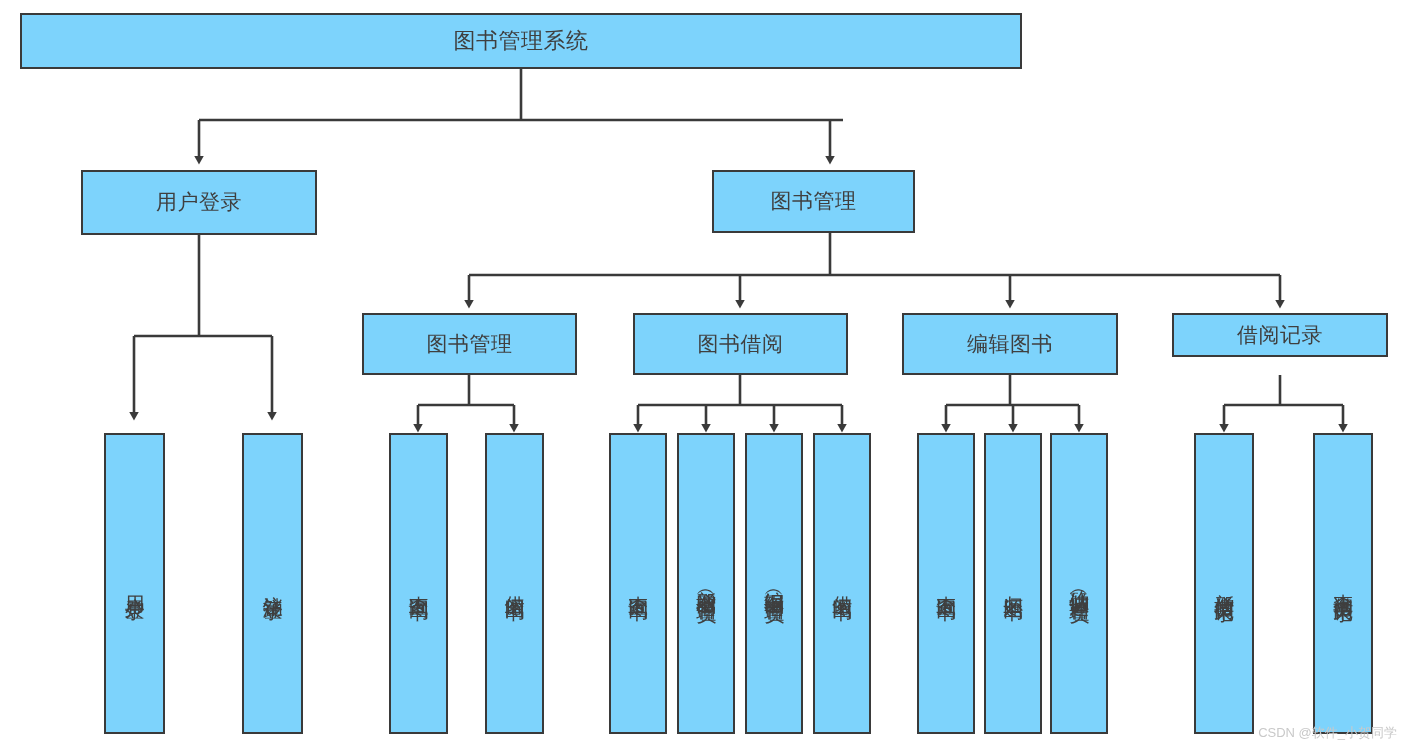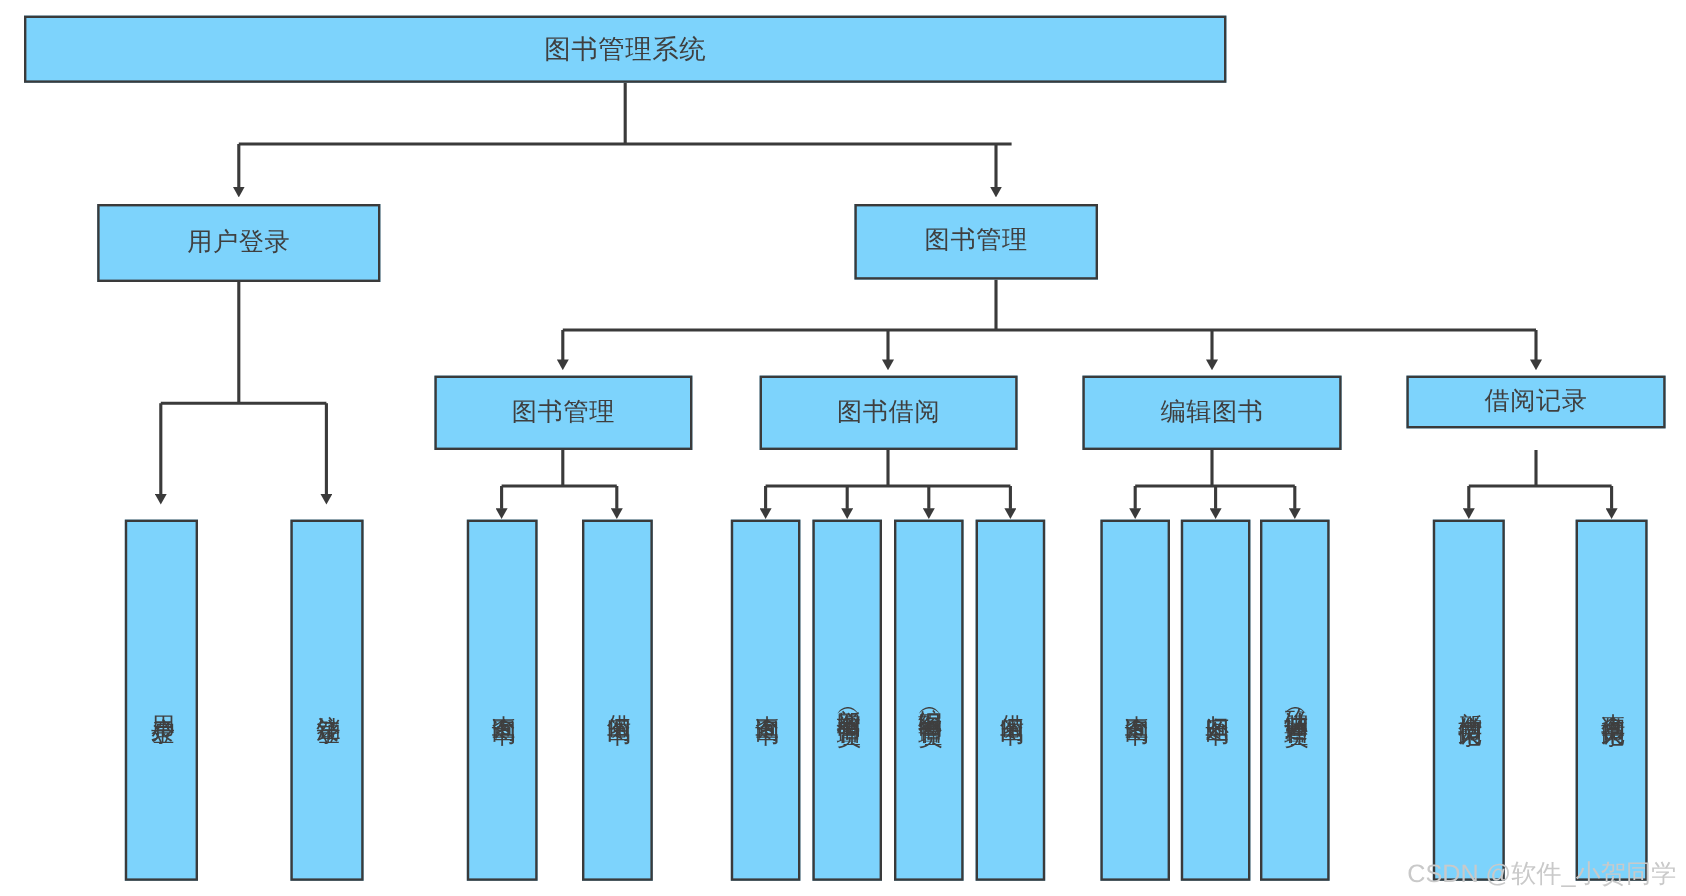--- a/index.html
+++ b/index.html
@@ -47,21 +47,21 @@
     text-orientation: upright;
     letter-spacing: 2px;
     font-size: 20px;
   }
   .node-box.root .node-label { font-size: 22px; }
   .watermark {
     position: absolute;
     right: 8px;
     bottom: 5px;
     color: #c9c9c9;
-    font-size: 21px;
+    font-size: 13px;
     white-space: nowrap;
     user-select: none;
     pointer-events: none;
   }
 </style>
 </head>
 <body>
 
 <div id="stage">
 

